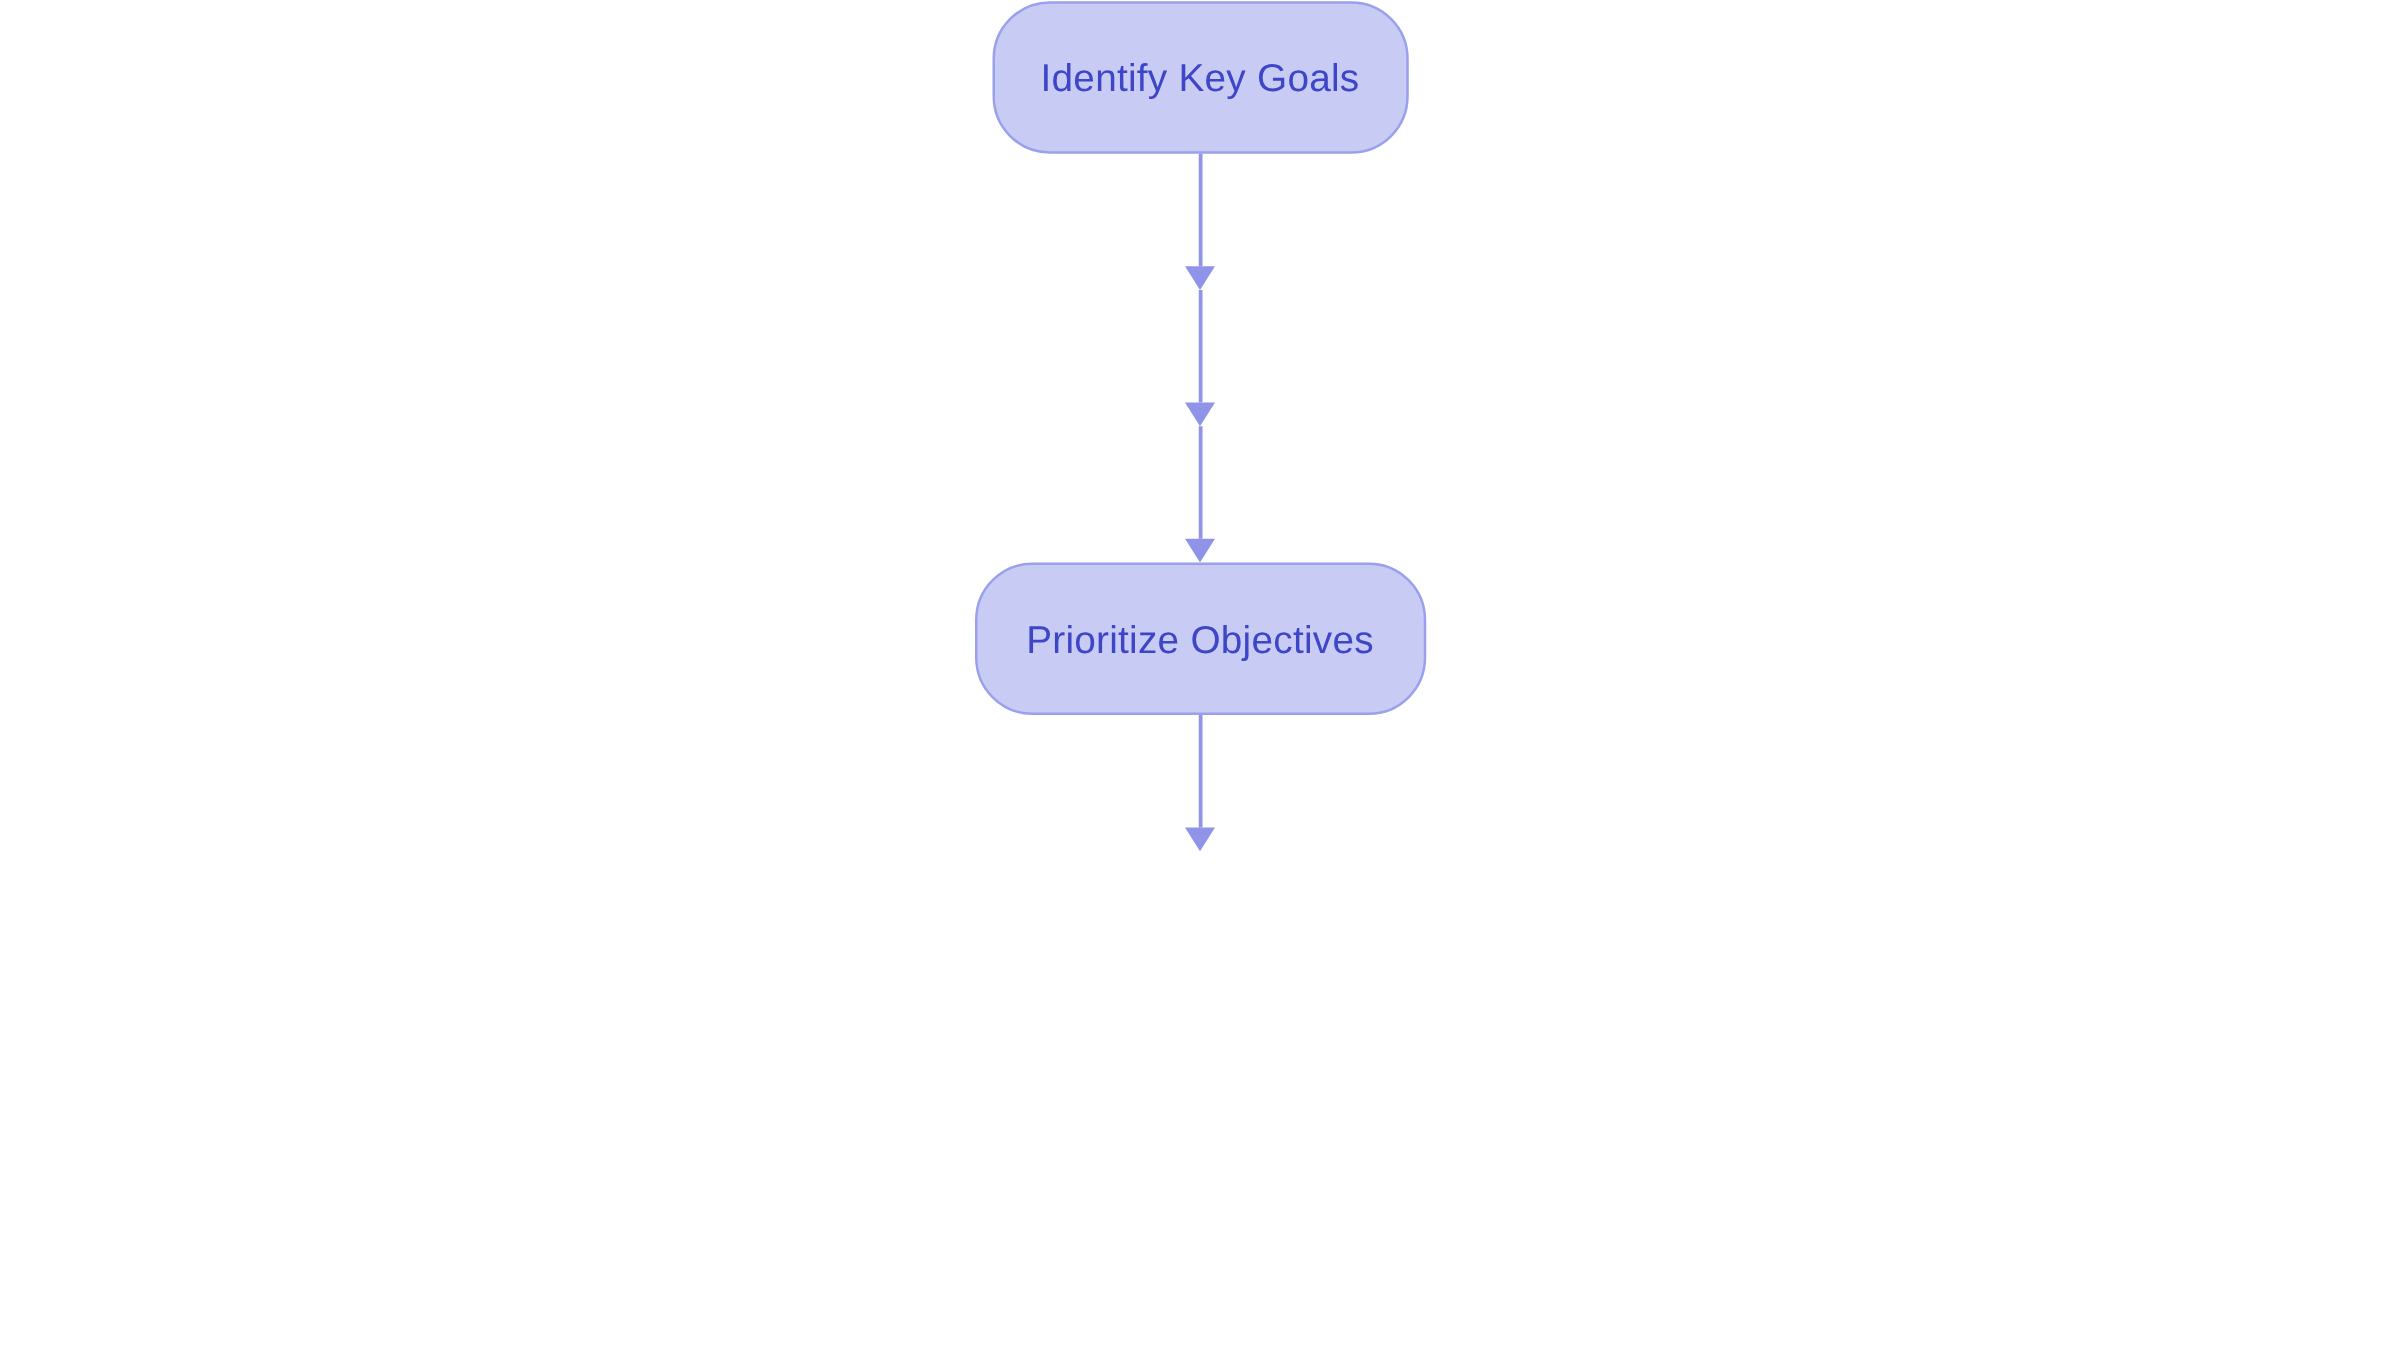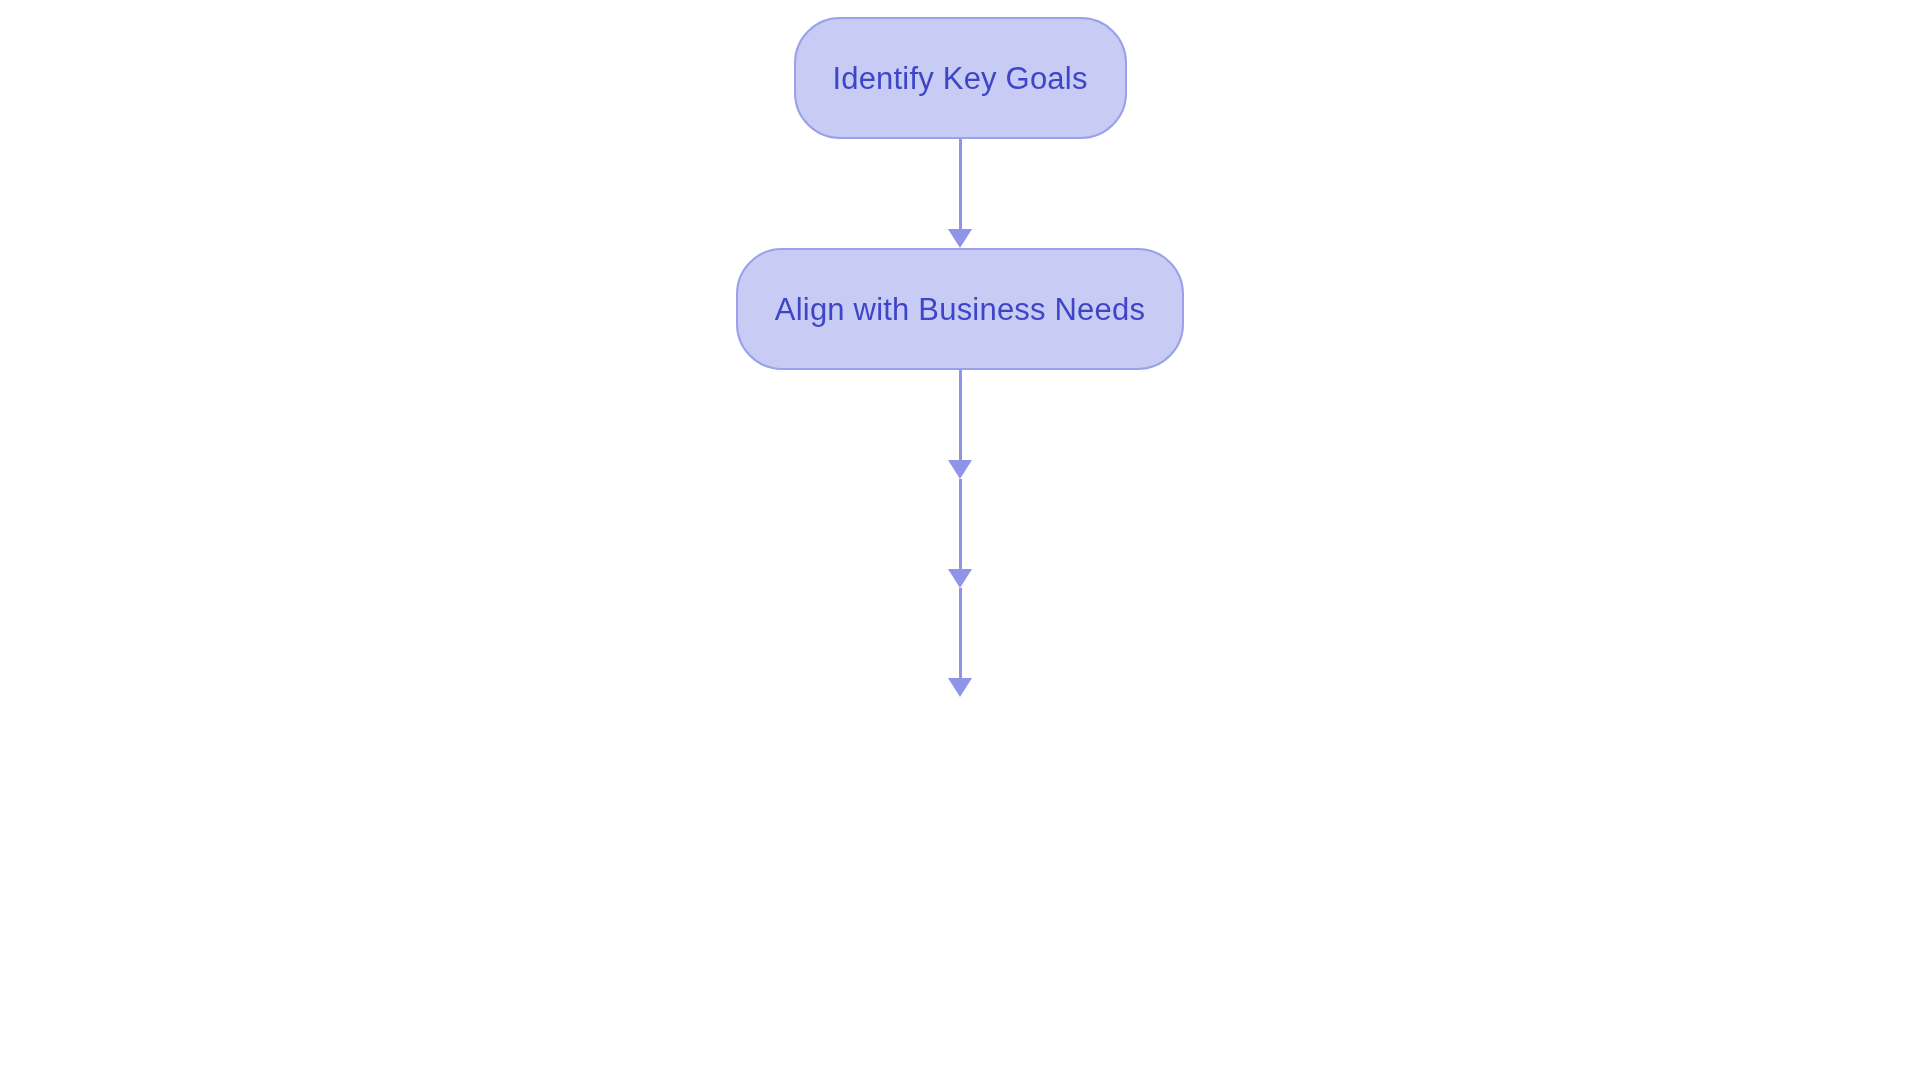--- a/index.html
+++ b/index.html
@@ -10,21 +10,21 @@
   }
   .canvas {
     position: relative;
     width: 1920px;
     height: 1083px;
     overflow: hidden;
     background: var(--bg, #ffffff);
     display: flex;
     flex-direction: column;
     align-items: center;
-    padding-top: 17px;
+    padding-top: 1px;
     box-sizing: border-box;
   }
   .node {
     box-sizing: border-box;
     height: 122px;
     border-radius: 46px;
     background: var(--node-fill, #c8ccf5);
     border: 2px solid var(--node-border, #9aa0ec);
     display: flex;
     align-items: center;
@@ -71,35 +71,35 @@
 
   <div class="node n1">
     <span class="label">Identify Key Goals</span>
   </div>
 
   <div class="arrow">
     <div class="line"></div>
     <div class="head"></div>
   </div>
 
-  <div class="node n2">
-    <span class="label">Align with Business Needs</span>
-  </div>
 
   <div class="arrow">
     <div class="line"></div>
     <div class="head"></div>
   </div>
 
 
   <div class="arrow">
     <div class="line"></div>
     <div class="head"></div>
   </div>
 
+  <div class="node n4">
+    <span class="label">Prioritize Objectives</span>
+  </div>
 
   <div class="arrow">
     <div class="line"></div>
     <div class="head"></div>
   </div>
 
 
 </div>
 
 </body></html>

